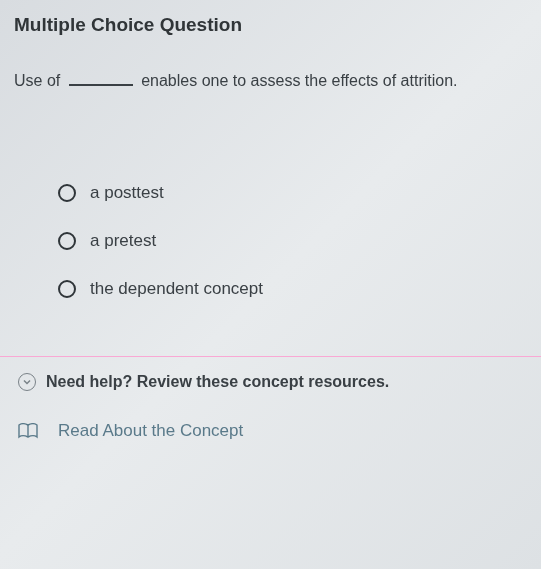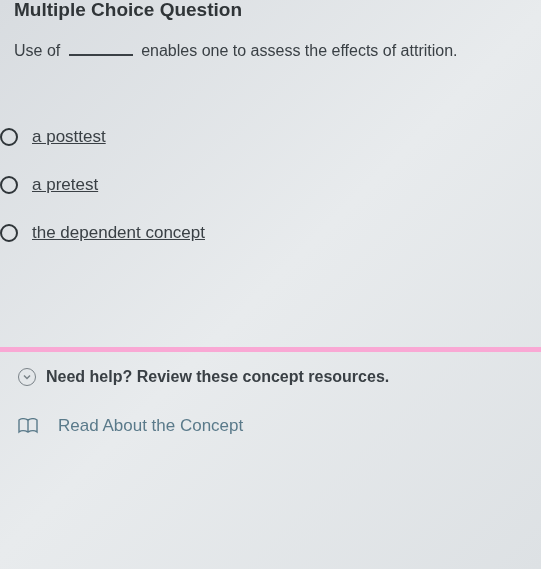--- a/index.html
+++ b/index.html
@@ -10,65 +10,65 @@
     body {
       width: 541px;
       height: 569px;
       font-family: Arial, Helvetica, sans-serif;
       background: linear-gradient(135deg, #d8dce0 0%, #e8ebed 50%, #dde1e4 100%);
       color: #3a4045;
       overflow: hidden;
       position: relative;
     }
     .header {
-      padding: 0 14px;
+      padding: 15px 14px;
       font-weight: 700;
       font-size: 19px;
       color: #303538;
       line-height: 1.1;
     }
     .question-text {
       padding: 18px 14px 0 14px;
       font-size: 16px;
       color: #3a4045;
       line-height: 1.5;
     }
     .blank {
       display: inline-block;
       border-bottom: 2px solid #3a4045;
       width: 64px;
       vertical-align: baseline;
       margin: 0 4px;
       height: 0.9em;
     }
     .options {
-      margin-top: 64px;
-      text-decoration: underline;
+      margin-top: 90px;
+      padding-left: 58px;
     }
     .option {
       display: flex;
       align-items: center;
       gap: 14px;
       margin-bottom: 28px;
       cursor: pointer;
     }
     .radio {
       width: 18px;
       height: 18px;
       border: 2.5px solid #2f3539;
       border-radius: 50%;
       flex-shrink: 0;
     }
     .option-label {
       font-size: 17px;
       color: #3a4045;
     }
     .help-section {
-      margin-top: 104px;
-      border-top: 5px solid #f9a8d4;
+      margin-top: 57px;
+      border-top: 1px solid #f9a8d4;
     }
     .help-header {
       display: flex;
       align-items: center;
       gap: 10px;
       padding: 16px 18px;
       font-size: 16px;
       font-weight: 600;
       color: #3a4045;
       cursor: pointer;

